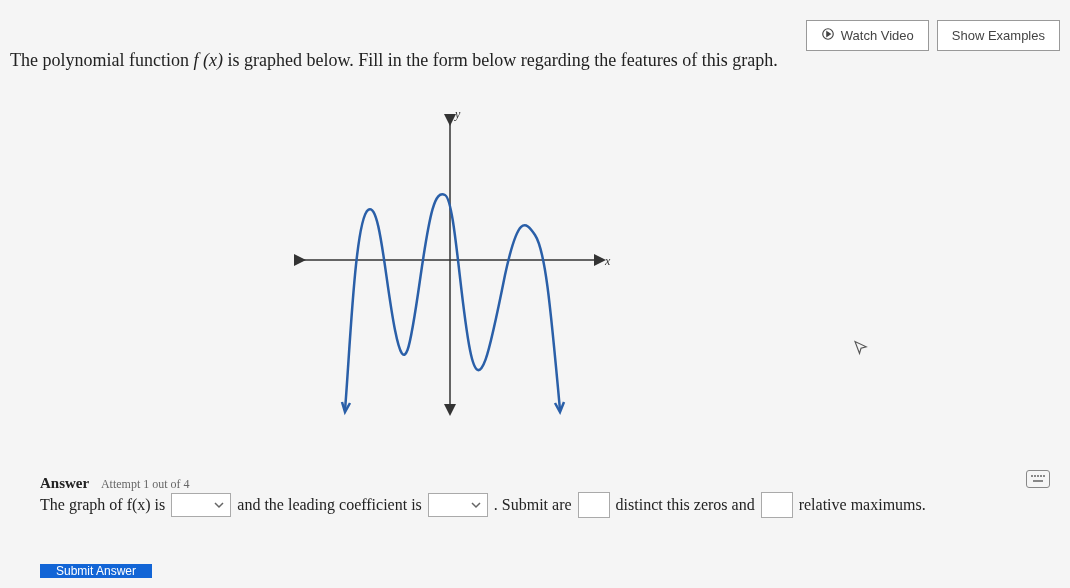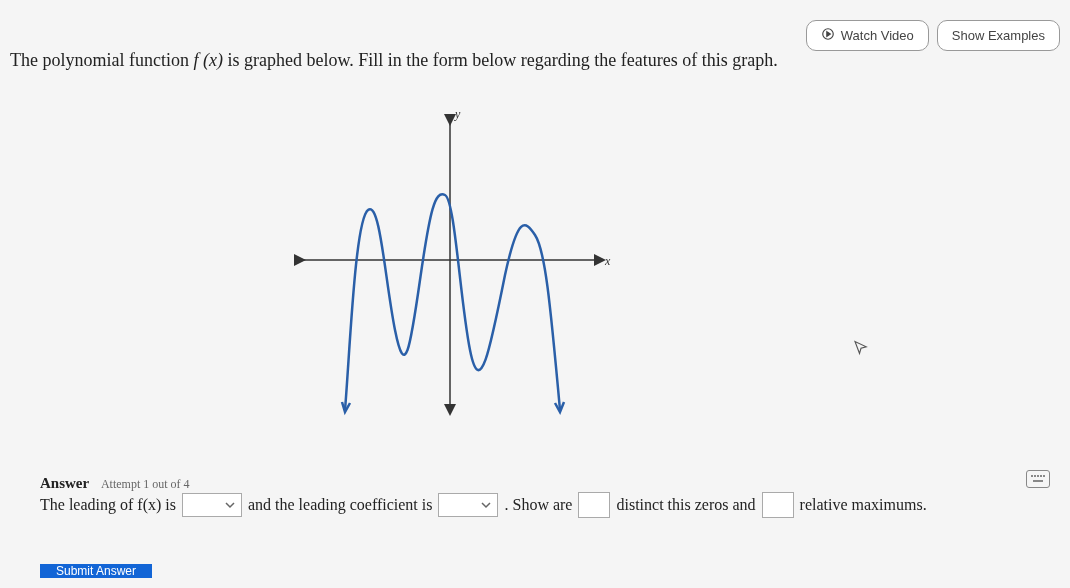--- a/index.html
+++ b/index.html
@@ -22,21 +22,21 @@
       display: flex;
       align-items: center;
       gap: 6px;
       padding: 6px 14px;
       border: 1px solid #999;
       background: #fff;
       font-family: Arial, sans-serif;
       font-size: 13px;
       color: #444;
       cursor: pointer;
-      border-radius: 10px;
+      border-radius: 0;
     }
     .btn-outline svg { width: 14px; height: 14px; }
     .question-text {
       position: absolute;
       top: 50px;
       left: 10px;
       font-size: 18px;
       color: #222;
       text-align: right;
     }
@@ -173,35 +173,35 @@
       <path d="M4 2l6 16 2-7 7-2L4 2z"></path>
     </svg>
 </div>
 
 <div class="answer-section">
   <div class="answer-header">
     <strong>Answer</strong>
     <span class="attempt">Attempt 1 out of 4</span>
   </div>
   <div class="fill-line">
-    <span>The leading of f(x) is</span>
+    <span>The graph of f(x) is</span>
     <span class="dropdown">
       <span></span>
       <svg viewBox="0 0 10 10">
           <path d="M1 3l4 4 4-4" fill="none" stroke="#666" stroke-width="1.5"></path>
         </svg>
     </span>
     <span>and the leading coefficient is</span>
     <span class="dropdown">
       <span></span>
       <svg viewBox="0 0 10 10">
           <path d="M1 3l4 4 4-4" fill="none" stroke="#666" stroke-width="1.5"></path>
         </svg>
     </span>
-    <span>. Show are</span>
+    <span>. Submit are</span>
     <span class="box-input"></span>
     <span>distinct this zeros and</span>
     <span class="box-input"></span>
     <span>relative maximums.</span>
   </div>
 </div>
 
 <div class="kbd-icon">
   <svg width="16" height="10" viewBox="0 0 16 10">
       <rect x="1" y="1" width="2" height="2" fill="#888"></rect>

